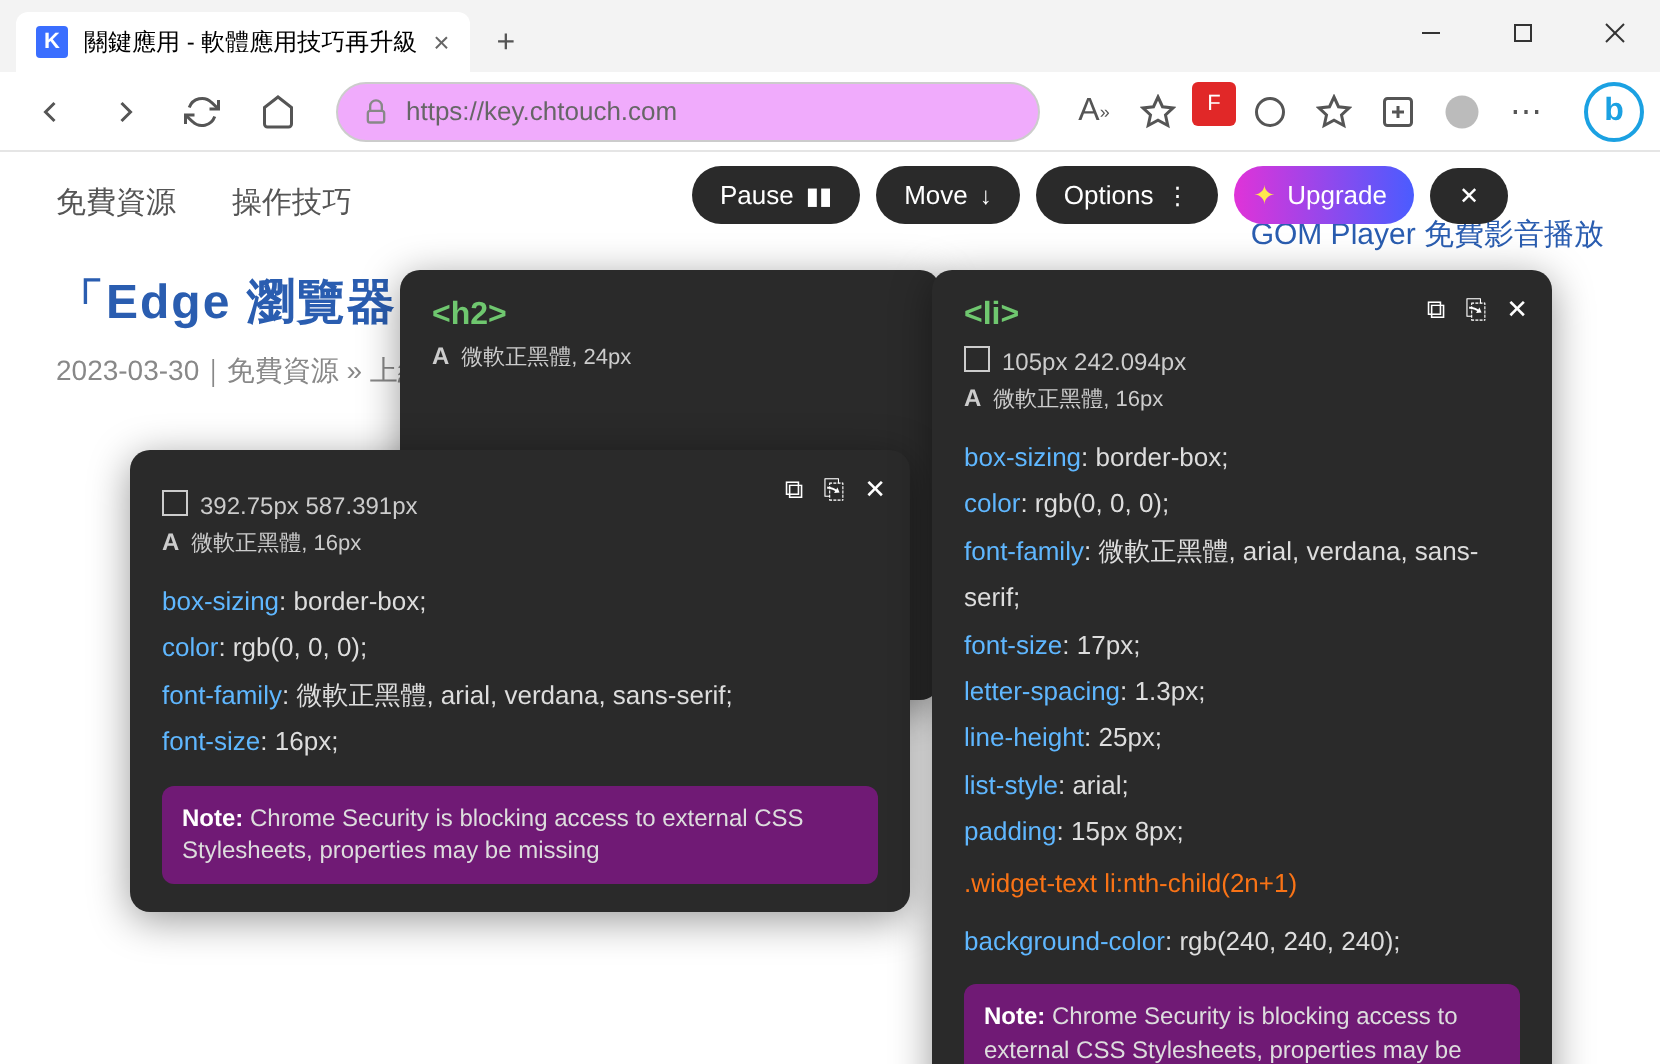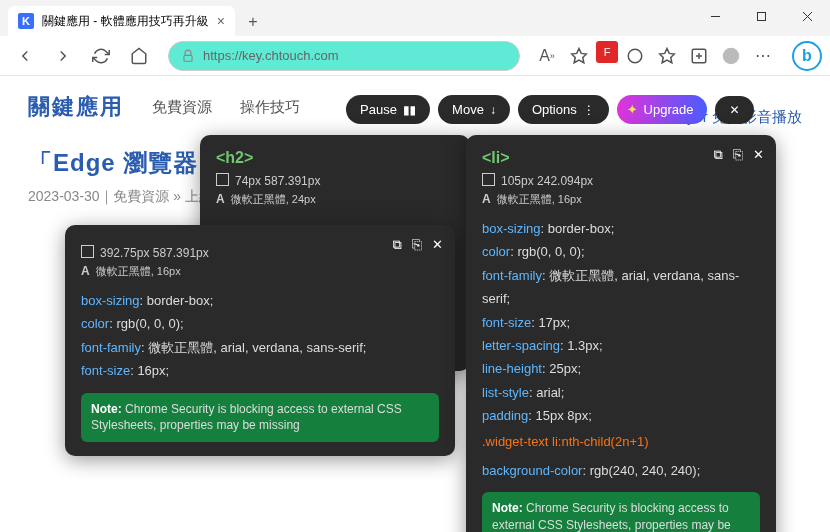--- a/index.html
+++ b/index.html
@@ -14,53 +14,53 @@
 .tabstrip { height: 36px; background: #f3f3f3; display: flex; align-items: flex-end; padding-left: 8px; padding-top: 6px; }
 .tab { background: #fff; border-radius: 6px 6px 0 0; height: 30px; display: flex; align-items: center; padding: 0 10px; gap: 8px; font-size: 12px; max-width: 240px; }
 .tab-favicon { width: 16px; height: 16px; background: #3a6eff; color: #fff; font-weight: bold; font-size: 11px; display: flex; align-items: center; justify-content: center; border-radius: 2px; }
 .tab-close { font-size: 14px; color: #666; }
 .newtab { width: 28px; height: 28px; display: flex; align-items: center; justify-content: center; color: #555; font-size: 16px; margin-left: 4px; }
 
 
 .toolbar { height: 40px; background: #fff; border-bottom: 1px solid #e5e5e5; display: flex; align-items: center; padding: 0 8px; gap: 4px; }
 .tbtn { width: 34px; height: 34px; display: flex; align-items: center; justify-content: center; color: #555; border-radius: 4px; }
 .tbtn svg { width: 18px; height: 18px; }
-.addressbar { flex: 1; height: 30px; background: #5eead4; border: 1px solid #ccc; border-radius: 15px; display: flex; align-items: center; padding: 0 12px; gap: 8px; font-size: 13px; color: #666; margin: 0 8px; max-width: 360px; }
+.addressbar { flex: 1; height: 30px; background: #f0abfc; border: 1px solid #ccc; border-radius: 15px; display: flex; align-items: center; padding: 0 12px; gap: 8px; font-size: 13px; color: #666; margin: 0 8px; max-width: 360px; }
 .addr-icons { display: flex; gap: 2px; margin-left: auto; margin-right: 6px; }
 .addr-icons .tbtn { width: 30px; height: 30px; }
 .bing-icon { width: 30px; height: 30px; border-radius: 50%; border: 2px solid #1ba1e2; display: flex; align-items: center; justify-content: center; color: #1ba1e2; font-weight: bold; font-size: 16px; margin-left: 4px; }
 
 
 .page { position: relative; padding: 12px 28px; font-family: '微軟正黑體', Arial, sans-serif; }
 .site-header { display: flex; align-items: center; gap: 28px; padding: 4px 0 10px; }
 .site-title { color: #2a5db0; font-size: 22px; font-weight: bold; letter-spacing: 2px; }
 .nav-item { color: #555; font-size: 15px; }
 .article-title { color: #2a5db0; font-size: 24px; font-weight: bold; line-height: 1.4; margin: 14px 0 8px; letter-spacing: 1px; }
 .article-meta { color: #888; font-size: 14px; margin-bottom: 12px; }
 .sidebar-link { position: absolute; right: 28px; top: 32px; color: #2a5db0; font-size: 15px; }
 
 
-.ext-bar { position: absolute; top: 95px; left: 346px; display: flex; gap: 8px; align-items: center; z-index: 5; }
+.ext-bar { position: absolute; top: 83px; left: 346px; display: flex; gap: 8px; align-items: center; z-index: 5; }
 .ext-btn { background: #2a2a2a; color: #fff; border-radius: 18px; padding: 7px 14px; font-size: 13px; display: flex; align-items: center; gap: 6px; }
 .ext-btn.upgrade { background: linear-gradient(90deg, #e033d8, #4a5cff); padding-left: 10px; }
 .ext-btn .ico { font-size: 12px; }
 
 
 .tooltip { position: absolute; background: #2a2a2a; color: #ddd; border-radius: 10px; padding: 14px 16px; font-size: 13px; font-family: Arial, sans-serif; box-shadow: 0 4px 20px rgba(0,0,0,0.4); z-index: 10; }
 .tooltip .tag { color: #6fc76f; font-weight: bold; font-size: 16px; }
 .tooltip .actions { position: absolute; top: 12px; right: 12px; display: flex; gap: 10px; color: #fff; font-size: 13px; }
 .tooltip .dim { color: #ccc; margin-top: 6px; font-size: 12px; }
 .tooltip .dim::before { content: ''; display: inline-block; width: 11px; height: 11px; border: 1px solid #ccc; margin-right: 6px; vertical-align: -1px; }
 .tooltip .font { color: #ccc; margin-top: 4px; font-size: 11px; }
 .tooltip .font::before { content: 'A'; font-weight: bold; margin-right: 6px; font-size: 12px; }
 .tooltip .props { margin-top: 10px; line-height: 1.8; }
 .tooltip .prop-key { color: #5fb7ff; }
 .tooltip .prop-val { color: #ddd; }
 .tooltip .selector { color: #f97316; margin-top: 6px; }
-.tooltip .note { background: #15803d; border-radius: 6px; padding: 8px 10px; margin-top: 10px; font-size: 12px; line-height: 1.4; }
+.tooltip .note { background: #701a75; border-radius: 6px; padding: 8px 10px; margin-top: 10px; font-size: 12px; line-height: 1.4; }
 .tooltip .note-label { color: #fff; font-weight: bold; }
 
 #tip1 { top: 225px; left: 65px; width: 390px; z-index: 12; }
 #tip2 { top: 135px; left: 200px; width: 270px; z-index: 11; }
 #tip3 { top: 135px; left: 466px; width: 310px; z-index: 13; }
 
 .upgrade-star { color: #ffe84d; }
 </style>
 </head>
 <body>
@@ -151,21 +151,20 @@
           <circle cx="12" cy="12" r="11"></circle>
         </svg>
       </div>
     <div class="tbtn">⋯</div>
   </div>
   <div class="bing-icon">b</div>
 </div>
 
 <div class="page">
   <div class="site-header">
-    <span class="site-title">關鍵應用</span>
     <span class="nav-item">免費資源</span>
     <span class="nav-item">操作技巧</span>
   </div>
   <h2 class="article-title">
     <span>「Edge 瀏覽器」如何自訂側邊欄要顯</span><br>
   </h2>
   <div class="article-meta">2023-03-30｜免費資源 » 上網</div>
 
   <a class="sidebar-link">GOM Player 免費影音播放</a>
 
@@ -188,21 +187,20 @@
       <span class="upgrade-star">✦</span>
       <span>Upgrade</span>
     </div>
   <div class="ext-btn">
       <span class="ico">✕</span>
     </div>
 </div>
 
 <div id="tip2" class="tooltip">
   <div class="tag">&lt;h2&gt;</div>
-  <div class="dim">74px 587.391px</div>
   <div class="font">微軟正黑體, 24px</div>
   <div class="props" style="margin-top:50px;text-align:right">
     <div><span class="prop-val">, verdana, sar</span></div>
     <div style="margin-top:30px"><span class="prop-val">blocking access</span></div>
     <div><span class="prop-val">properties may</span></div>
   </div>
 </div>
 
 <div id="tip1" class="tooltip">
   <div class="actions">

